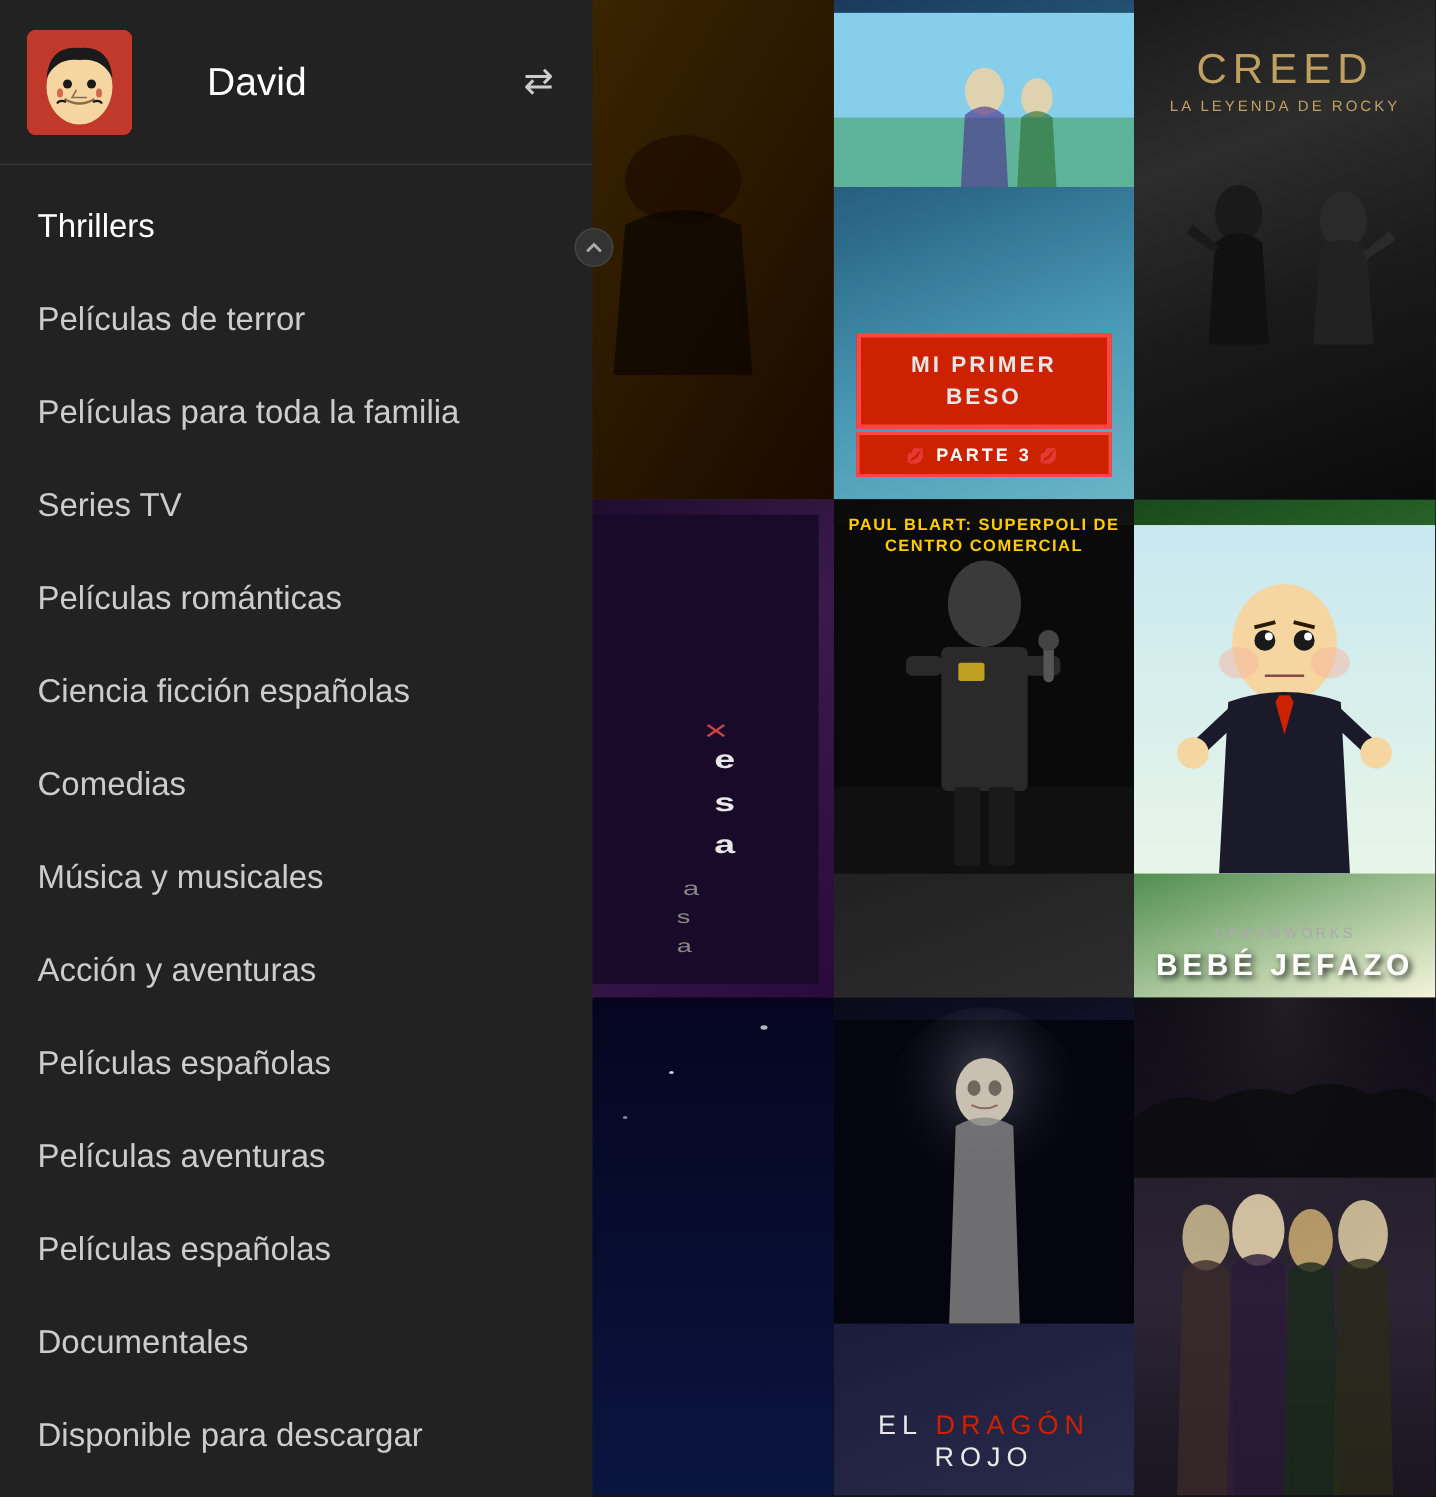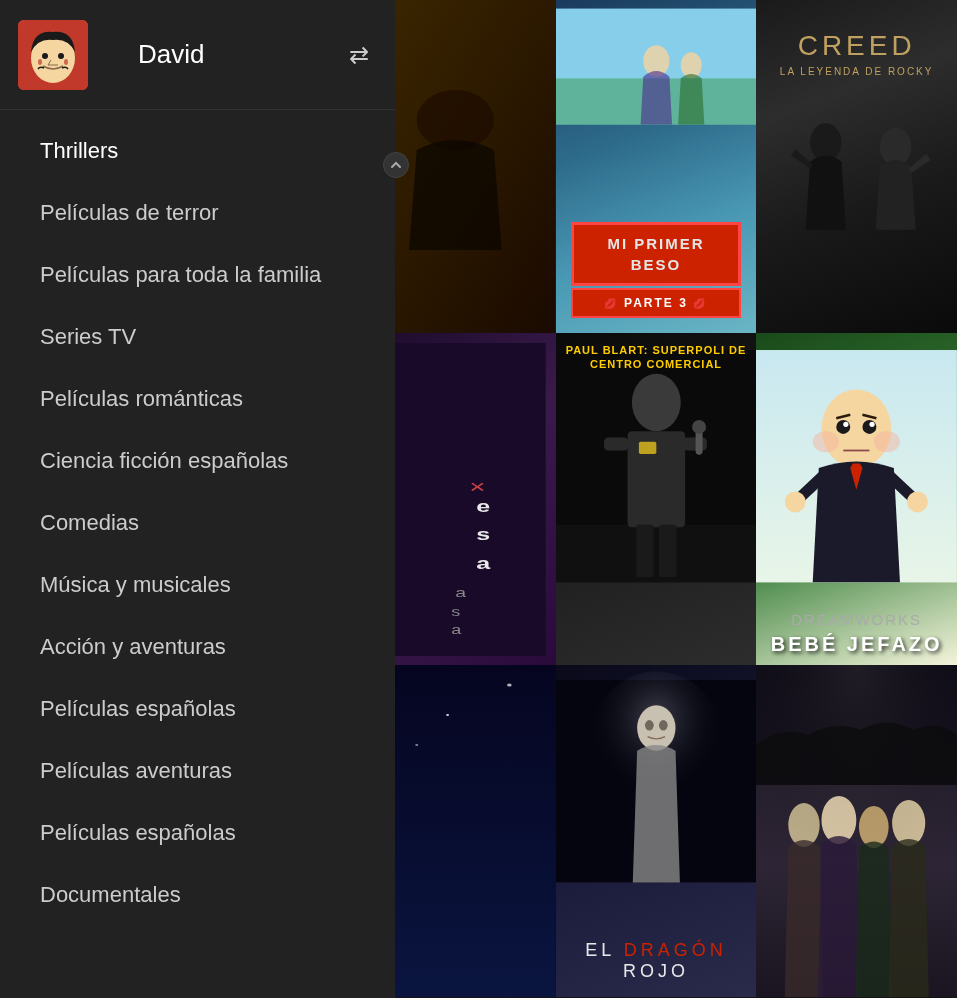--- a/index.html
+++ b/index.html
@@ -87,21 +87,21 @@
       align-items: center;
       justify-content: center;
       cursor: pointer;
       z-index: 20;
       border: 1px solid #444;
     }
 
     .sidebar-menu {
       flex: 1;
       overflow-y: auto;
-      padding: 10px 15px;
+      padding: 10px 0;
     }
 
     .sidebar-menu::-webkit-scrollbar { width: 0; }
 
     .menu-item {
       padding: 18px 25px;
       font-size: 22px;
       font-weight: 300;
       color: #ccc;
       cursor: pointer;
@@ -220,21 +220,21 @@
       height: 100%;
       display: flex;
       flex-direction: column;
       align-items: center;
       justify-content: flex-end;
       padding: 10px;
     }
 
     .bj-dreamworks {
       color: #aaaaaa;
-      font-size: 15px;
+      font-size: 10px;
       letter-spacing: 2px;
       text-transform: uppercase;
       margin-bottom: 4px;
     }
 
     .bj-title {
       color: #fff;
       font-size: 20px;
       font-weight: 900;
       text-transform: uppercase;
@@ -391,20 +391,23 @@
       <span>Películas españolas</span>
     </div>
     <div class="menu-item">
       <span>Películas aventuras</span>
     </div>
     <div class="menu-item">
       <span>Películas españolas</span>
     </div>
     <div class="menu-item">
       <span>Documentales</span>
+    </div>
+    <div class="menu-item">
+      <span>Disponible para descargar</span>
     </div>
   </nav>
 </div>
 
 <div class="main-wrapper">
   <div class="content-grid">
 
     <div class="grid-row">
 
       <div class="movie-card">

